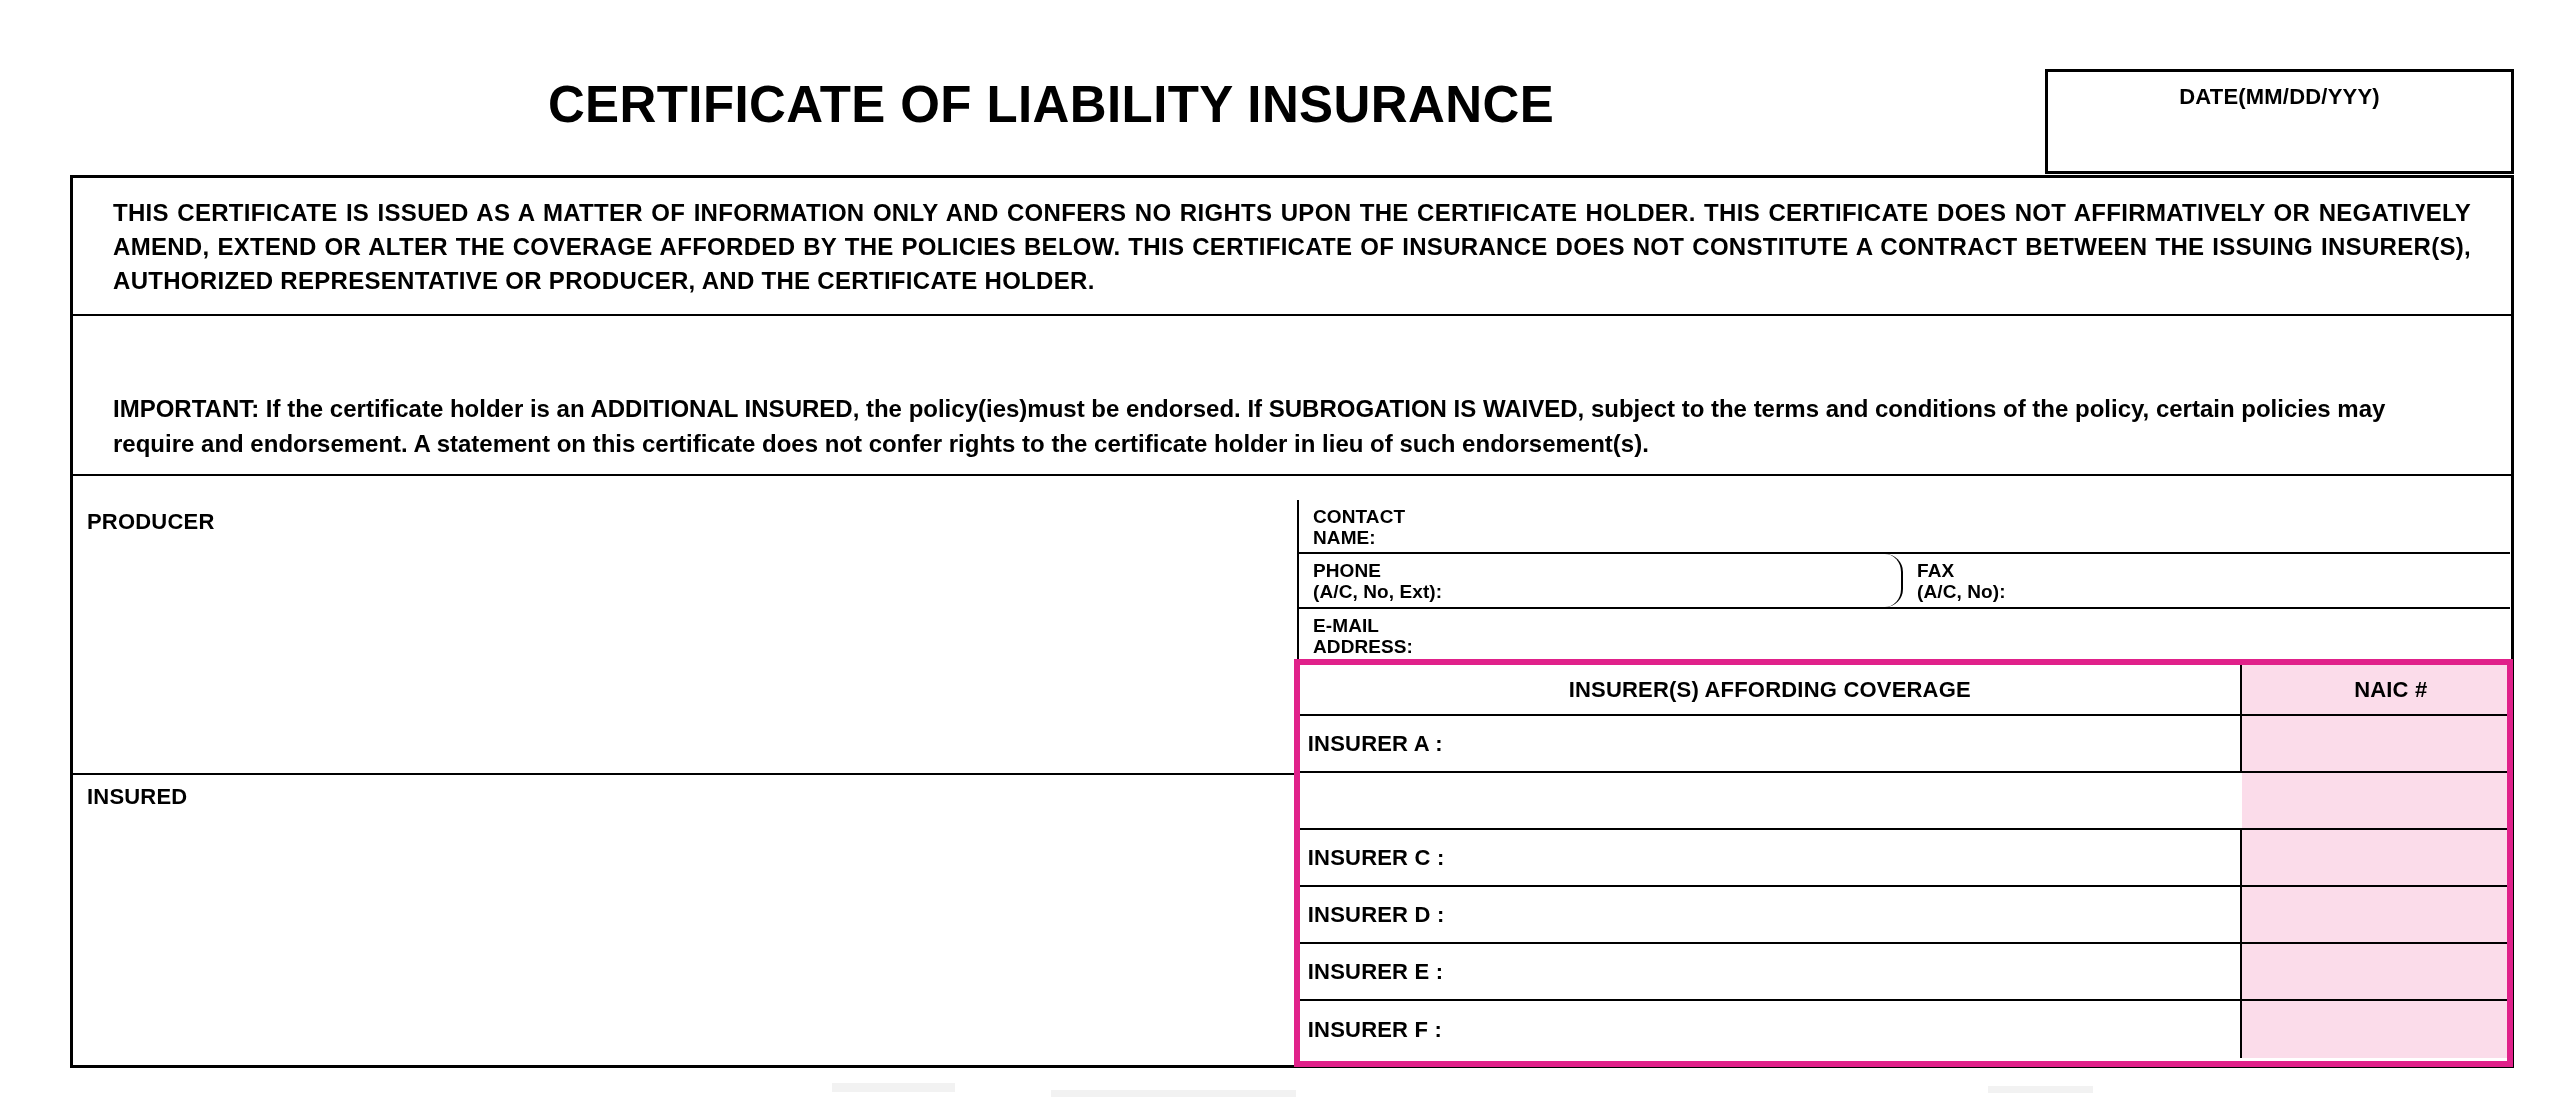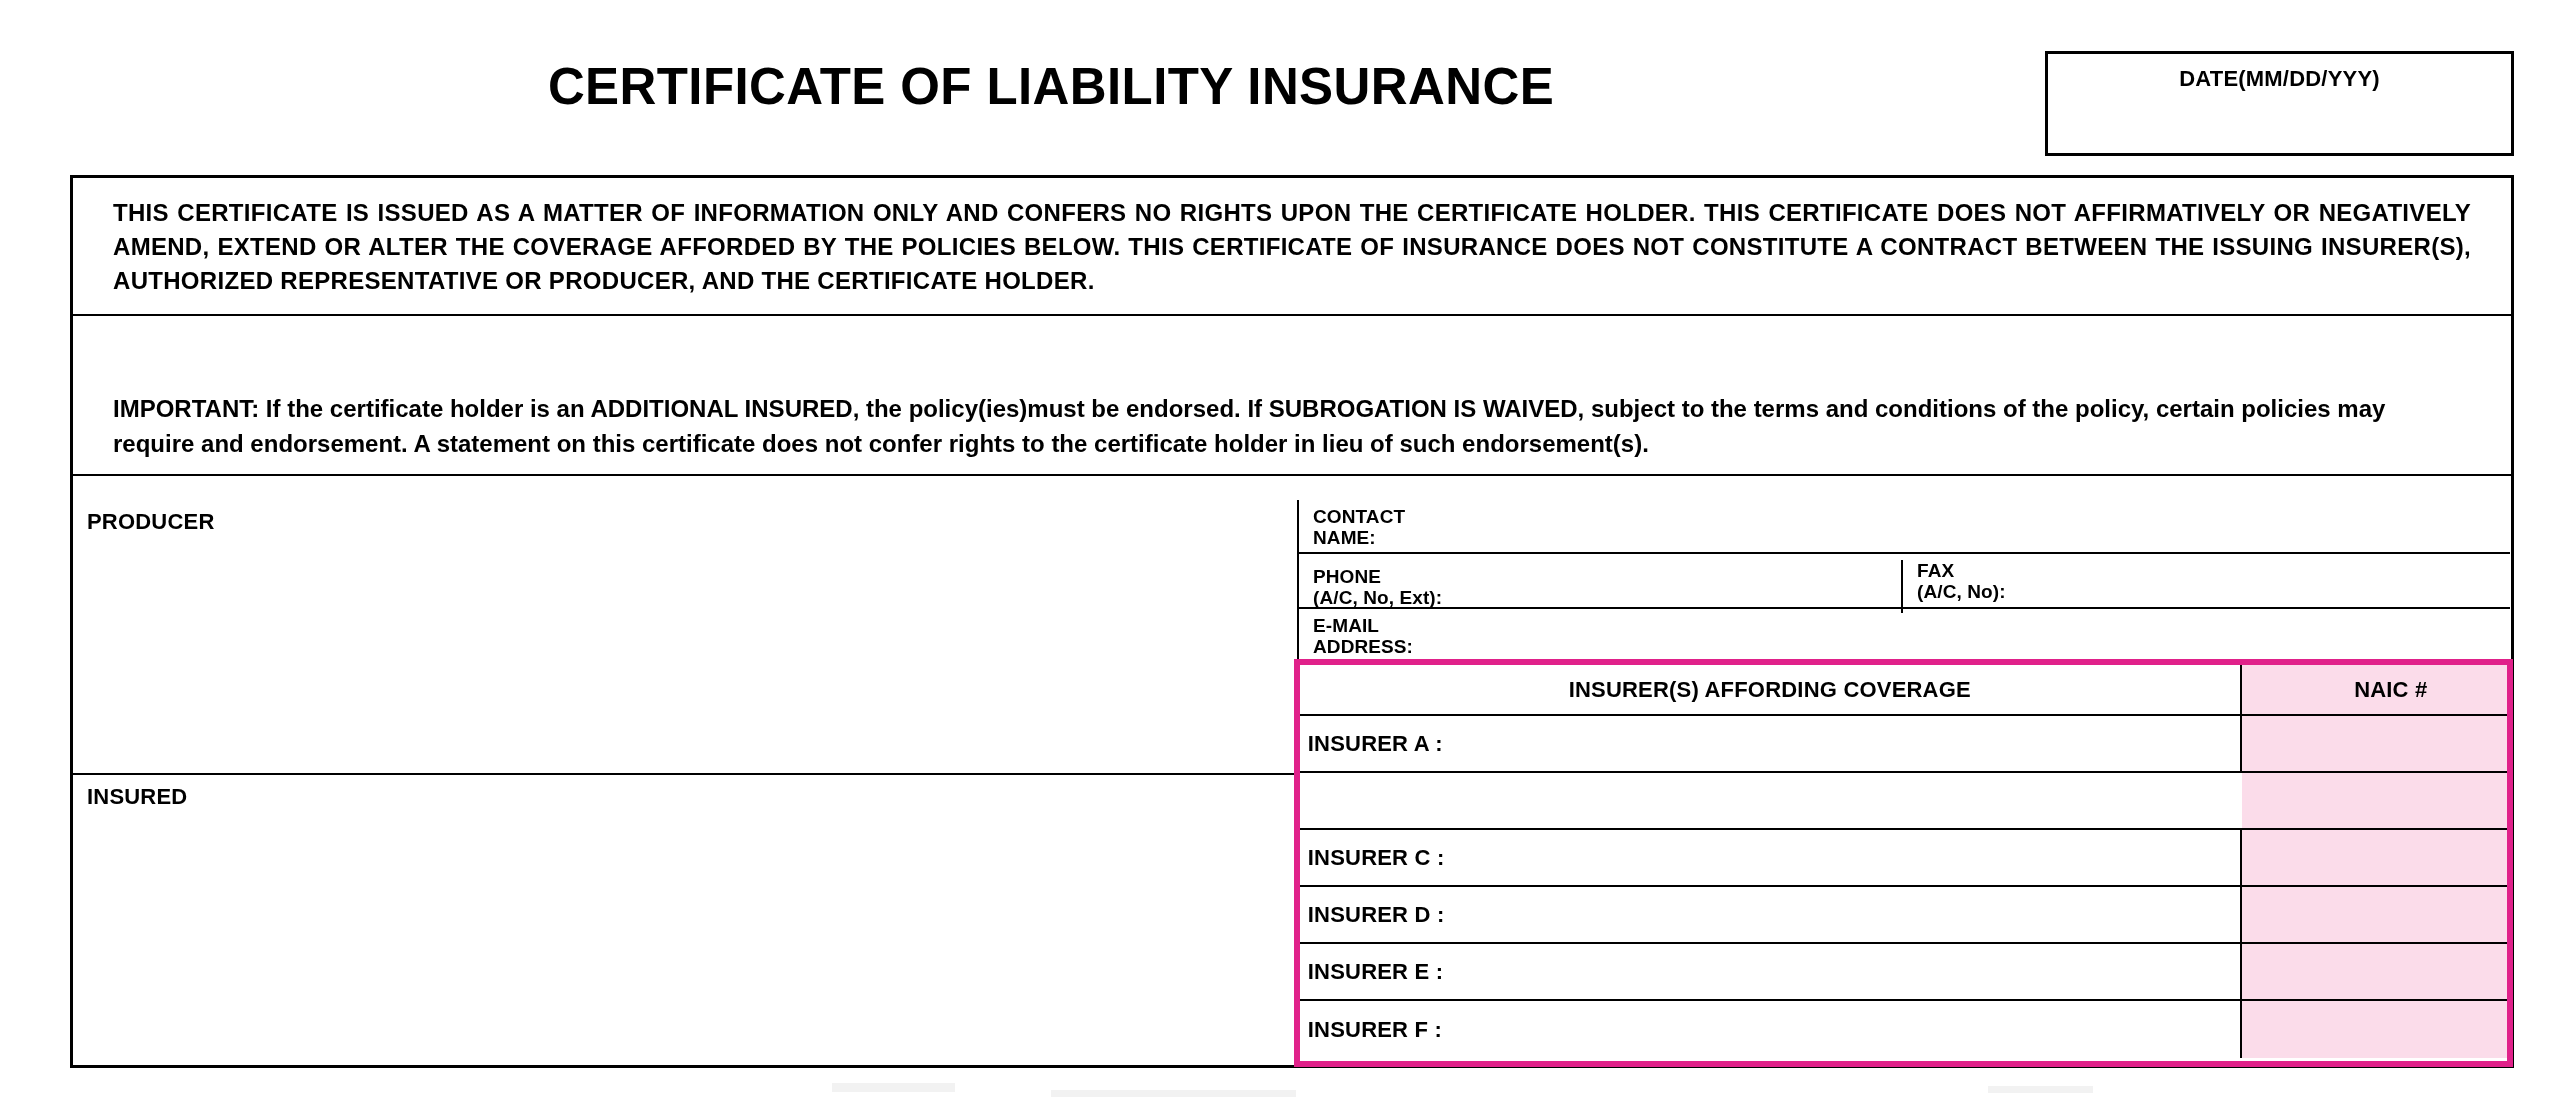--- a/index.html
+++ b/index.html
@@ -19,21 +19,21 @@
     position: relative;
     width: 2576px;
     height: 1105px;
     background: #ffffff;
   }
 
   
   .title-row {
     position: absolute;
     left: 70px;
-    top: 40px;
+    top: 58px;
     width: 2444px;
     height: 116px;
   }
   .doc-title {
     position: absolute;
     left: 0;
     top: 19px;
     width: 1962px;
     text-align: center;
     font-size: 51px;
@@ -172,25 +172,26 @@
     font-size: 19px;
     font-weight: bold;
     line-height: 1.12;
     letter-spacing: 0.1px;
   }
   .mini-label .l2 { display: block; }
 
   .phone-cell {
     position: absolute;
     left: 0;
-    top: 6px;
+    top: 0;
     width: 604px;
     height: 100%;
     border-right: 2.6px solid #000;
     box-sizing: border-box;
+    border-radius: 18px;
   }
   .fax-cell {
     position: absolute;
     left: 604px;
     top: 0;
     width: 670px;
     height: 100%;
     box-sizing: border-box;
   }
 

